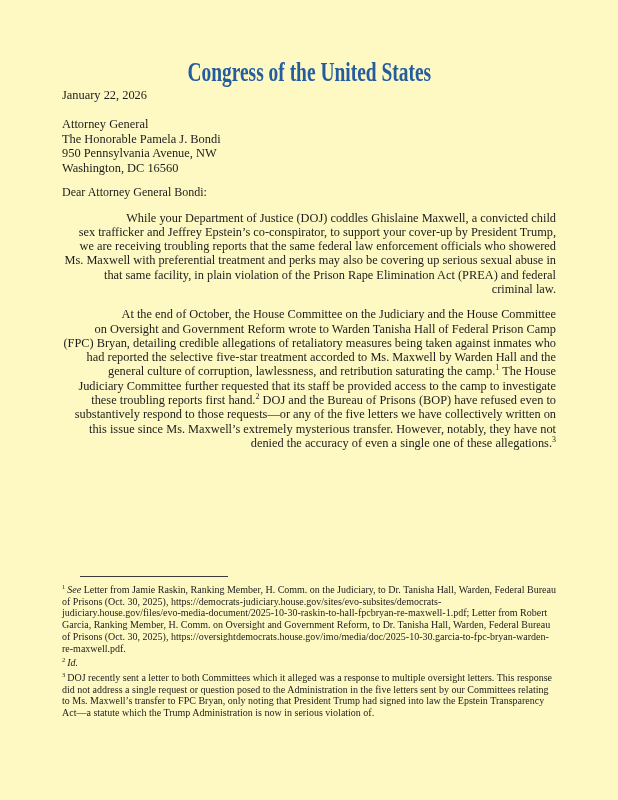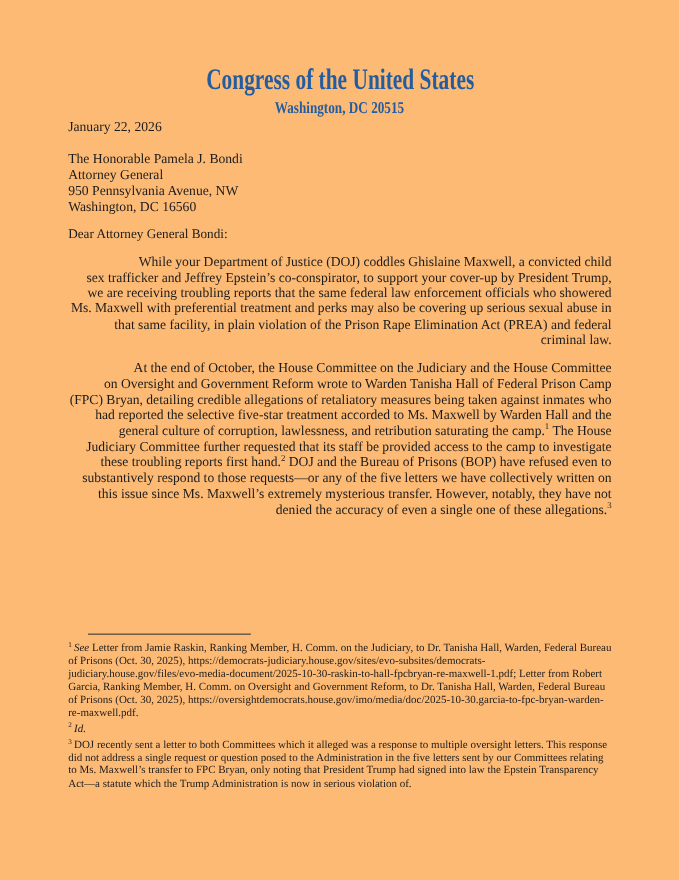--- a/index.html
+++ b/index.html
@@ -4,21 +4,21 @@
 <style>
   html, body {
     margin: 0;
     padding: 0;
     background: #ffffff;
   }
   .page {
     position: relative;
     width: 618px;
     height: 800px;
-    background: #fdba74;
+    background: #fef9c3;
     font-family: "Liberation Serif", serif;
     color: #1c1c1c;
     overflow: hidden;
     box-sizing: border-box;
     padding: 0 62px;
   }
   
   .letterhead {
     padding-top: 57px;
     text-align: center;
@@ -102,30 +102,27 @@
   }
   .italic { font-style: italic; }
 </style>
 </head>
 <body>
 
 <div class="page">
 
   <div class="letterhead">
     <span class="lh-title">Congress of the United States</span>
-    <span class="lh-subtitle">
-      <span>Washington, DC 20515</span>
-    </span>
   </div>
 
   <div class="date-line">January 22, 2026</div>
 
   <div class="recipient">
+    <div>Attorney General</div>
     <div>The Honorable Pamela J. Bondi</div>
-    <div>Attorney General</div>
     <div>950 Pennsylvania Avenue, NW</div>
     <div>Washington, DC 16560</div>
   </div>
 
   <div class="salutation">Dear Attorney General Bondi:</div>
 
   <p class="body-para">While your Department of Justice (DOJ) coddles Ghislaine Maxwell, a convicted child sex trafficker and Jeffrey Epstein’s co-conspirator, to support your cover-up by President Trump, we are receiving troubling reports that the same federal law enforcement officials who showered Ms. Maxwell with preferential treatment and perks may also be covering up serious sexual abuse in that same facility, in plain violation of the Prison Rape Elimination Act (PREA) and federal criminal law.</p>
 
   <p class="body-para"><span>At the end of October, the House Committee on the Judiciary and the House Committee on Oversight and Government Reform wrote to Warden Tanisha Hall of Federal Prison Camp (FPC) Bryan, detailing credible allegations of retaliatory measures being taken against inmates who had reported the selective five-star treatment accorded to Ms. Maxwell by Warden Hall and the general culture of corruption, lawlessness, and retribution saturating the camp.</span><sup>1</sup><span> The House Judiciary Committee further requested that its staff be provided access to the camp to investigate these troubling reports first hand.</span><sup>2</sup><span> DOJ and the Bureau of Prisons (BOP) have refused even to substantively respond to those requests—or any of the five letters we have collectively written on this issue since Ms. Maxwell’s extremely mysterious transfer. However, notably, they have not denied the accuracy of even a single one of these allegations.</span><sup>3</sup></p>
 

